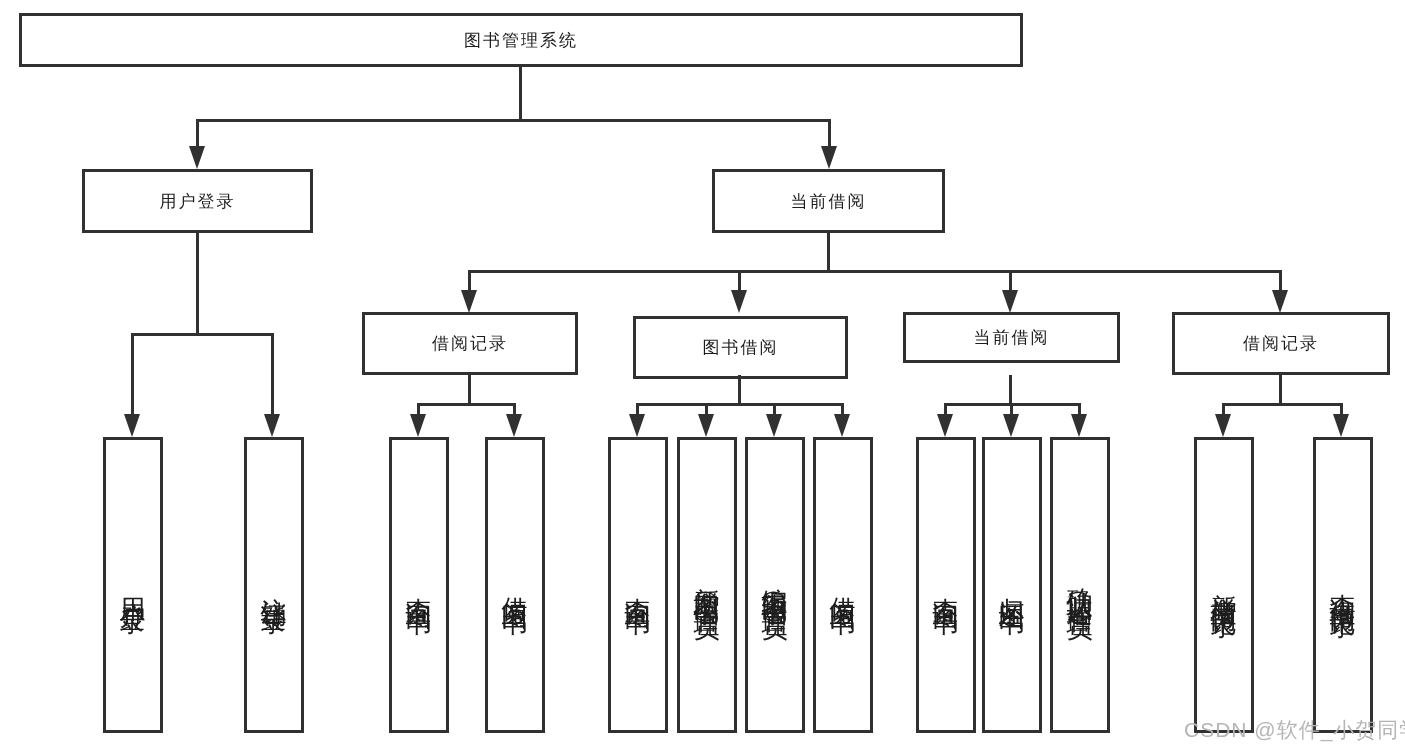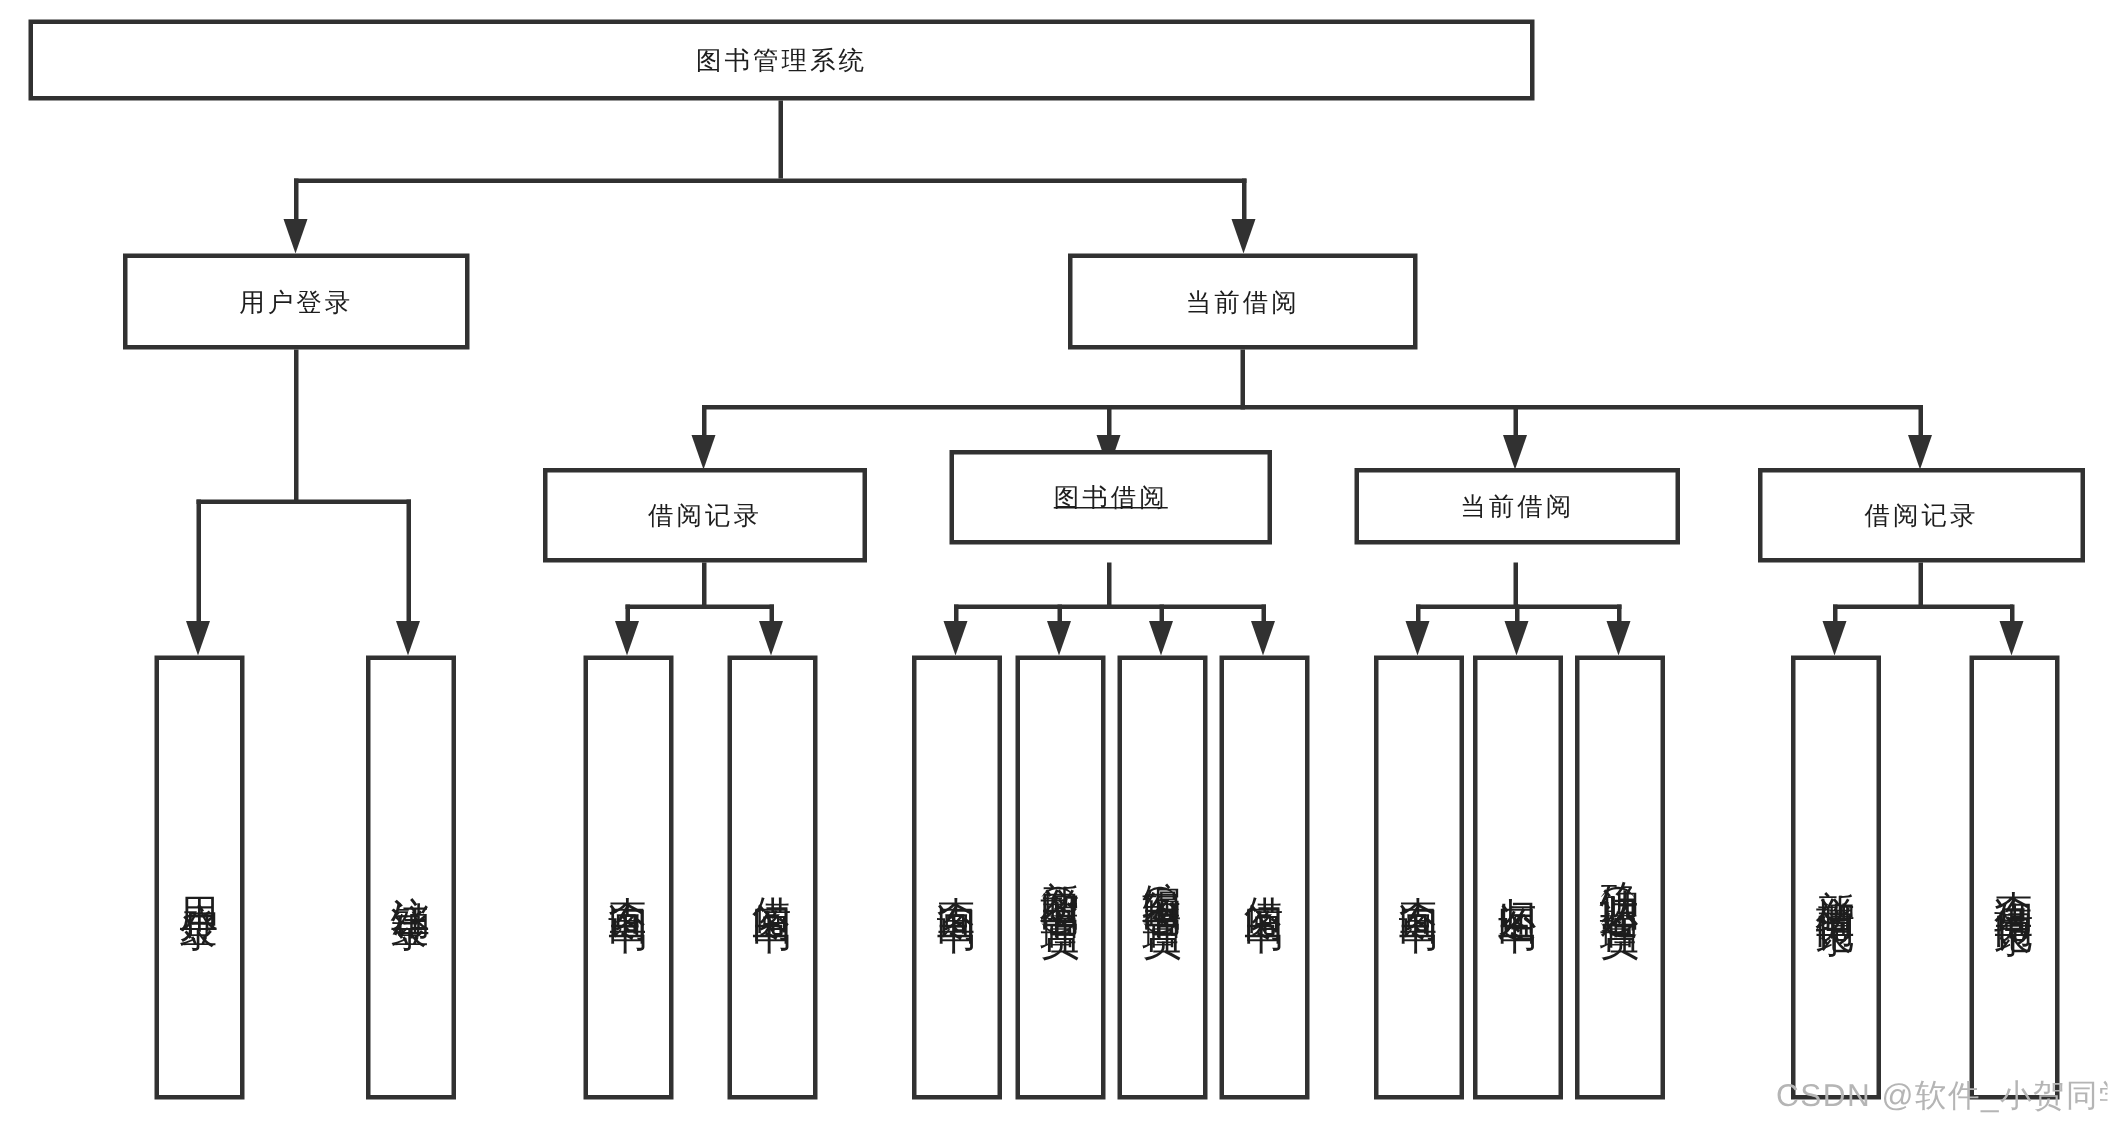--- a/index.html
+++ b/index.html
@@ -57,21 +57,21 @@
   <div class="vline" style="left:738px;top:270px;height:22px;"></div>
   <div class="arrow" style="left:731px;top:290px;"></div>
   <div class="vline" style="left:1009px;top:270px;height:22px;"></div>
   <div class="arrow" style="left:1002px;top:290px;"></div>
   <div class="vline" style="left:1279px;top:270px;height:22px;"></div>
   <div class="arrow" style="left:1272px;top:290px;"></div>
 
   <div class="node hnode" style="left:362px;top:312px;width:216px;height:63px;">
     <span>借阅记录</span>
   </div>
-  <div class="node hnode" style="left:633px;top:300px;width:215px;height:63px;text-decoration:underline;">
+  <div class="node hnode" style="left:633px;top:316px;width:215px;height:63px;">
     <span>图书借阅</span>
   </div>
   <div class="node hnode" style="left:903px;top:312px;width:217px;height:51px;">
     <span>当前借阅</span>
   </div>
   <div class="node hnode" style="left:1172px;top:312px;width:218px;height:63px;">
     <span>借阅记录</span>
   </div>
 
   <div class="vline" style="left:468px;top:375px;height:31px;"></div>

